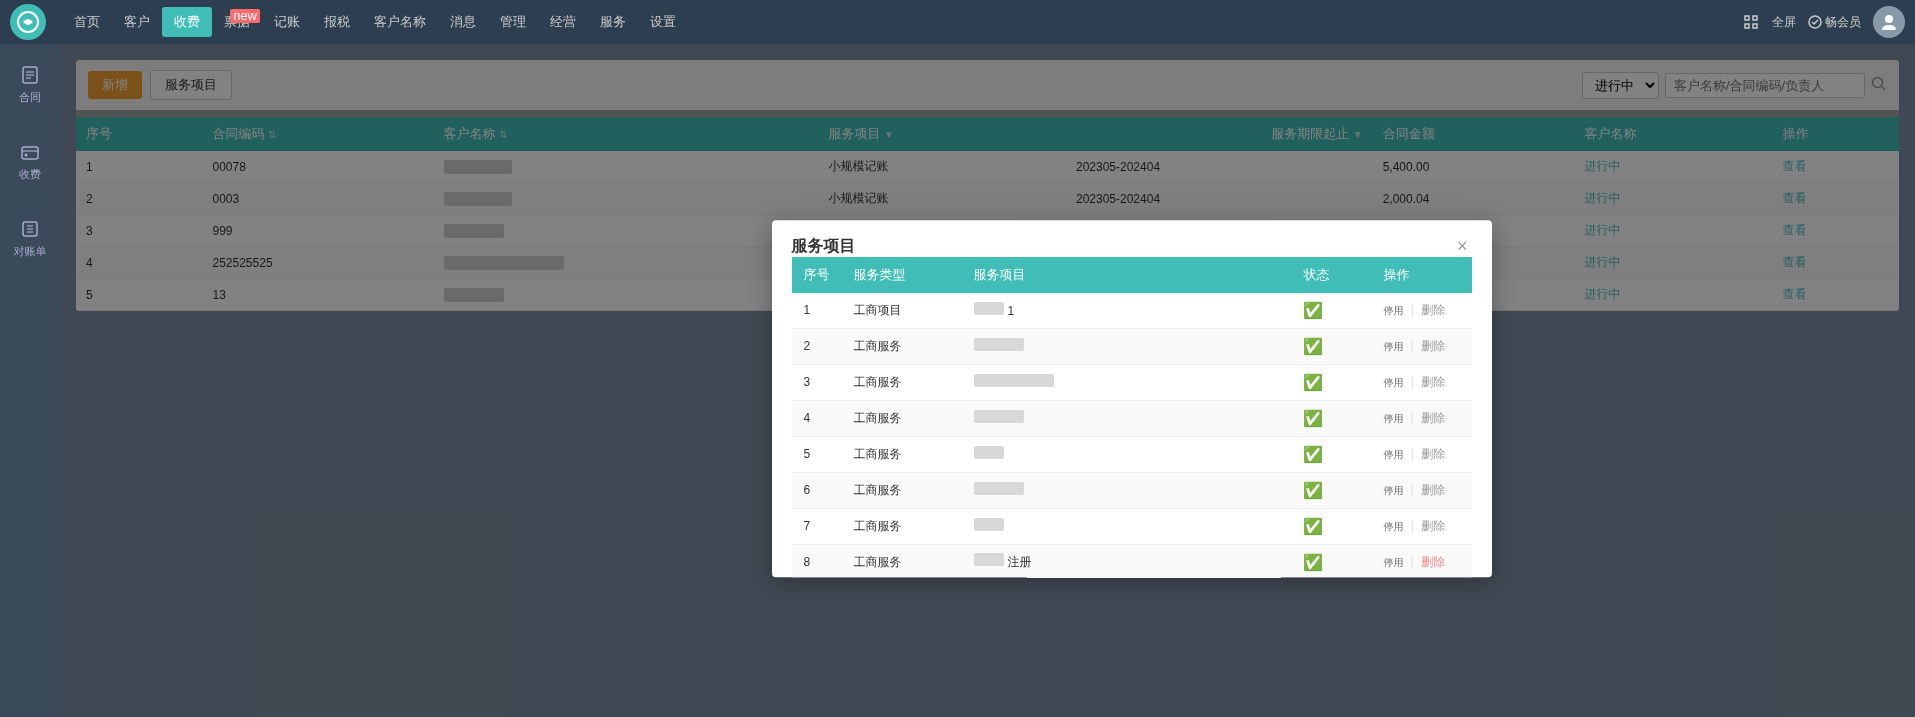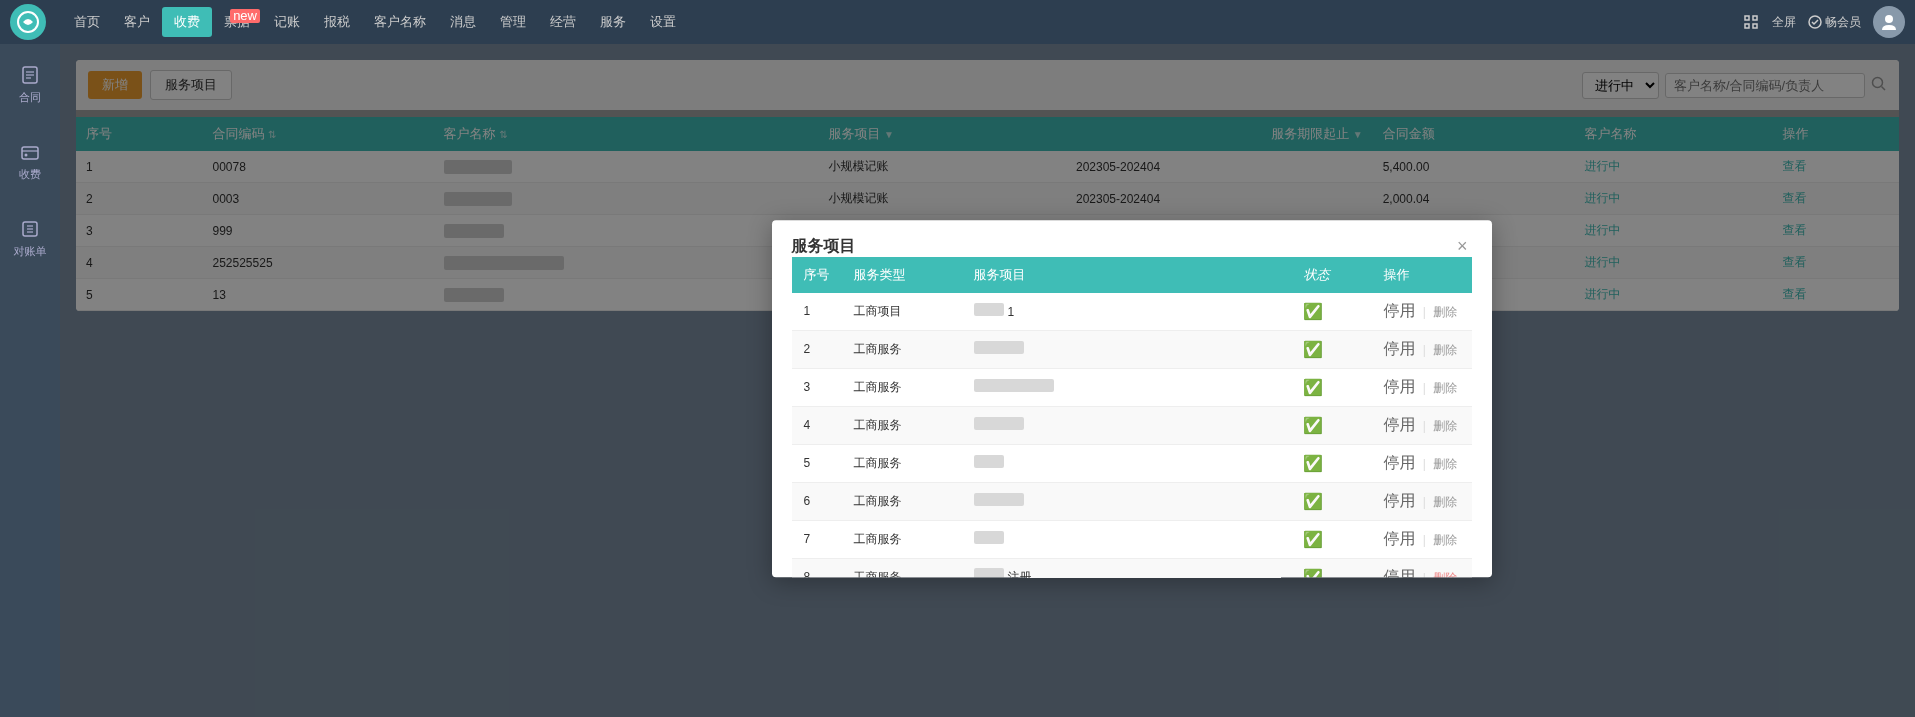--- a/index.html
+++ b/index.html
@@ -289,21 +289,21 @@
       background: white;
     }
     .modal-table tr:nth-child(even) td { background: #f9f9f9; }
     .check-icon {
       color: #3fbdb6;
       font-size: 16px;
     }
     .btn-disable {
       color: #666;
       cursor: pointer;
-      font-size: 16px;
+      font-size: 10px;
       background: none;
       border: none;
       padding: 0;
     }
     .btn-delete {
       color: #999;
       cursor: pointer;
       font-size: 12px;
       background: none;
       border: none;
@@ -509,21 +509,21 @@
         <span class="modal-title">服务项目</span>
         <span class="modal-close">×</span>
       </div>
       <div class="modal-body">
         <table class="modal-table">
           <thead>
             <tr>
               <th style="width:50px;">序号</th>
               <th style="width:120px;">服务类型</th>
               <th>服务项目</th>
-              <th style="width:80px;font-style:italic;">状态</th>
+              <th style="width:80px;">状态</th>
               <th style="width:100px;">操作</th>
             </tr>
           </thead>
           <tbody>
             <tr>
               <td>1</td>
               <td>工商项目</td>
               <td><span class="blurred-text short" style="background:#d8d8d8; margin-right:4px;"></span>1</td>
               <td><span class="check-icon">✅</span></td>
               <td>

